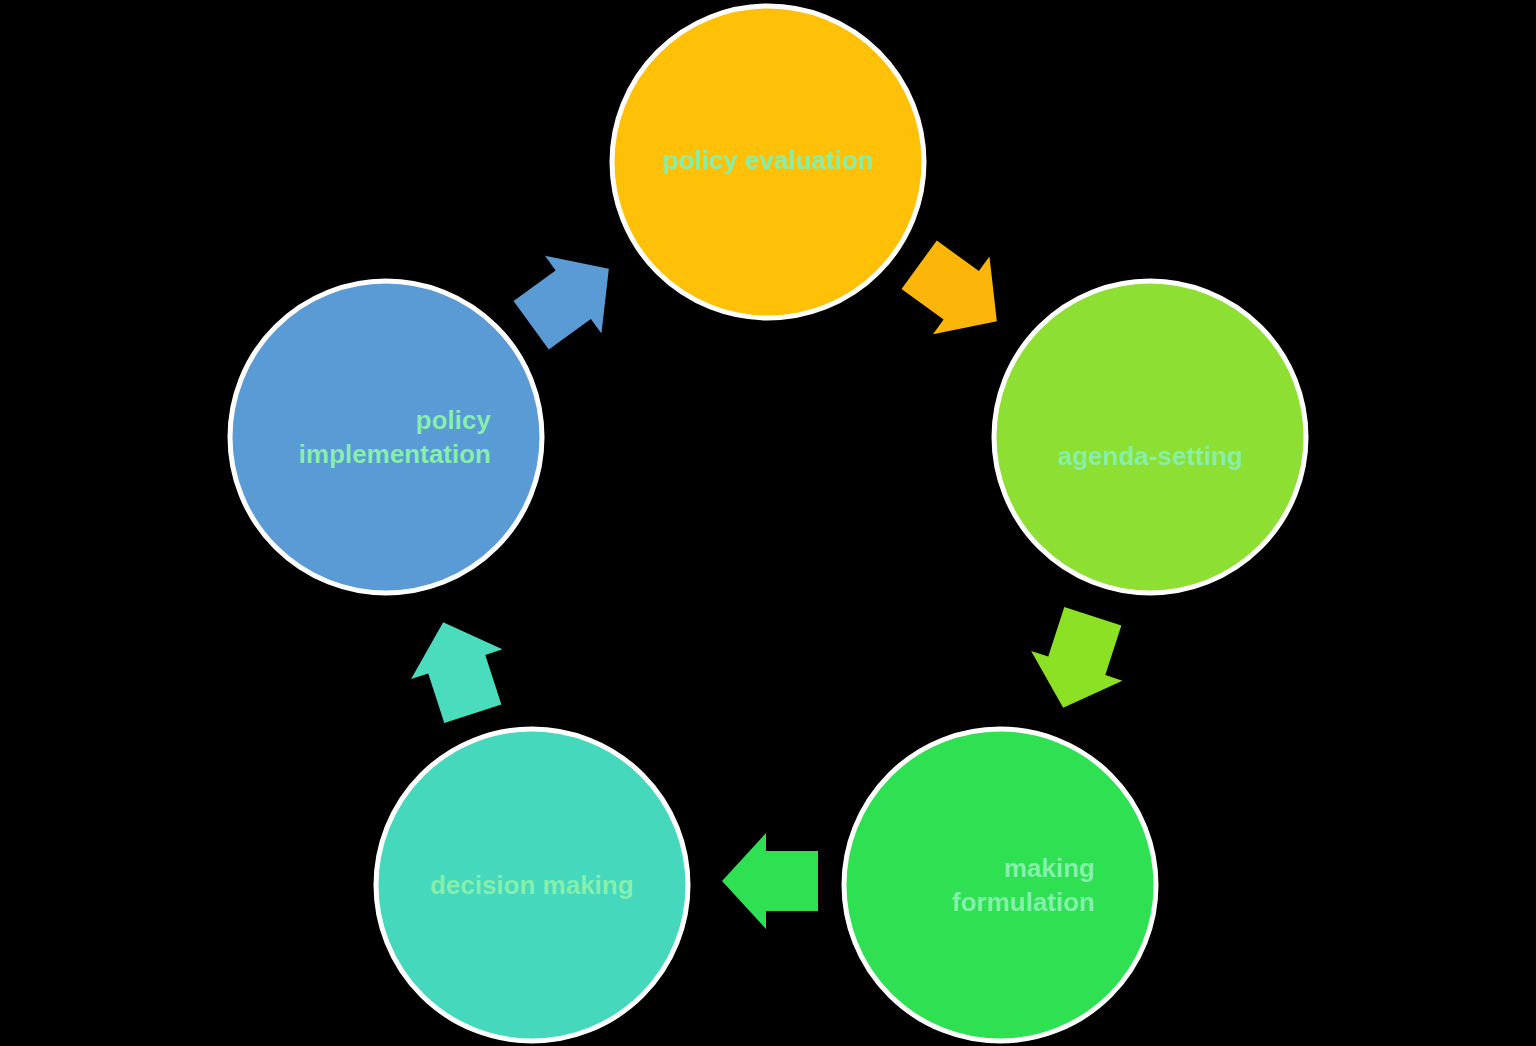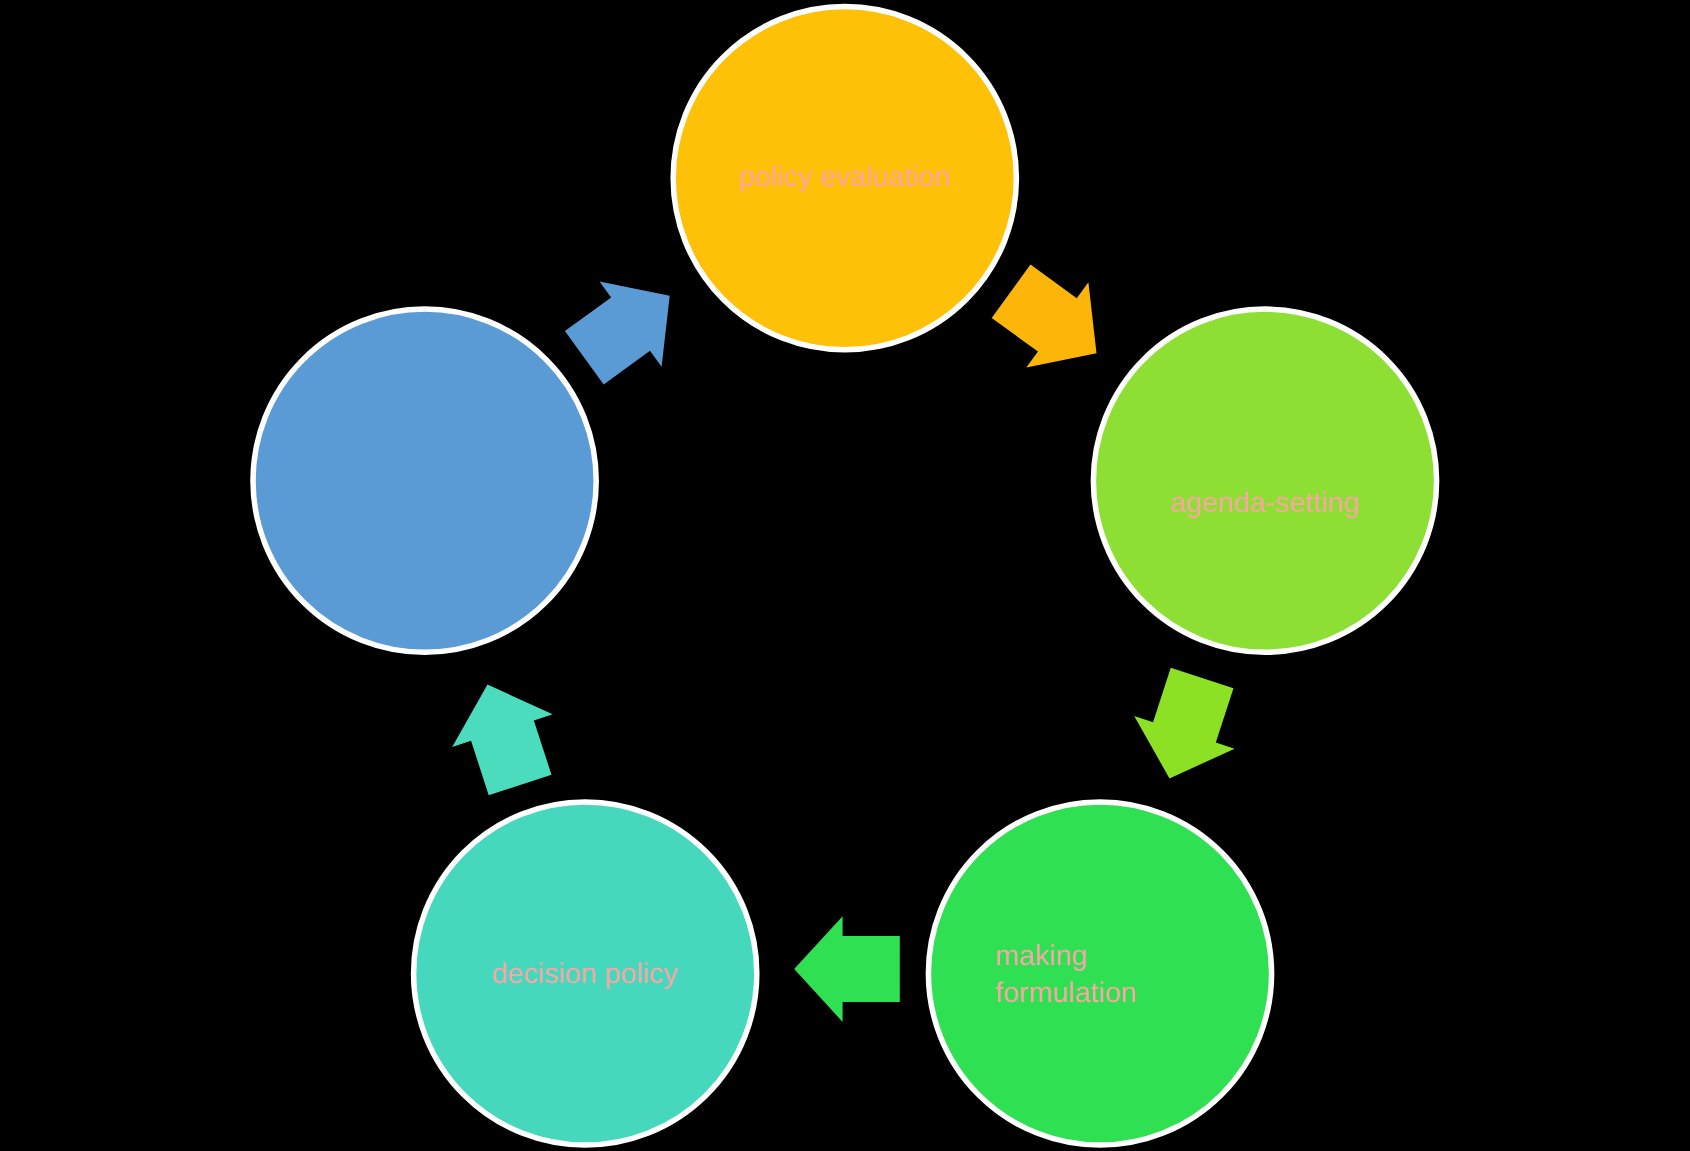--- a/index.html
+++ b/index.html
@@ -20,25 +20,25 @@
     left: 0;
     top: 0;
     width: 1536px;
     height: 1046px;
   }
   .stage-label {
     position: absolute;
     display: flex;
     align-items: center;
     justify-content: center;
-    text-align: left;
+    text-align: right;
     transform: translate(-50%, -50%);
-    color: #fca5a5;
+    color: #86efac;
     font-size: 26px;
-    font-weight: 400;
+    font-weight: 700;
     line-height: 1.32;
   }
   .label-0 { left: 768px;  top: 160px; width: 280px; height: 120px; }
   .label-1 { left: 1150px; top: 456px; width: 280px; height: 120px; }
   .label-2 { left: 1000px; top: 885px; width: 190px; height: 120px; }
   .label-3 { left: 532px;  top: 885px; width: 280px; height: 120px; }
   .label-4 { left: 386px;  top: 437px; width: 210px; height: 120px; }
 </style>
 </head>
 <body>
@@ -56,15 +56,16 @@
     <polygon points="-48,-30 4,-30 4,-48 48,0 4,48 4,30 -48,30" transform="translate(958,293) rotate(36)" fill="#FCB60A"></polygon>
     <polygon points="-48,-30 4,-30 4,-48 48,0 4,48 4,30 -48,30" transform="translate(1078,662) rotate(108)" fill="#8CE125"></polygon>
     <polygon points="-48,-30 4,-30 4,-48 48,0 4,48 4,30 -48,30" transform="translate(770,881) rotate(180)" fill="#2EE052"></polygon>
     <polygon points="-48,-30 4,-30 4,-48 48,0 4,48 4,30 -48,30" transform="translate(458,668) rotate(252)" fill="#4BDCBD"></polygon>
     <polygon points="-48,-30 4,-30 4,-48 48,0 4,48 4,30 -48,30" transform="translate(570,297) rotate(-36)" fill="#5B9BD5"></polygon>
   </svg>
 
   <div class="stage-label label-0">policy evaluation</div>
   <div class="stage-label label-1">agenda-setting</div>
   <div class="stage-label label-2">making formulation</div>
-  <div class="stage-label label-3">decision policy</div>
+  <div class="stage-label label-3">decision making</div>
+  <div class="stage-label label-4">policy implementation</div>
 
 </div>
 
 </body></html>

